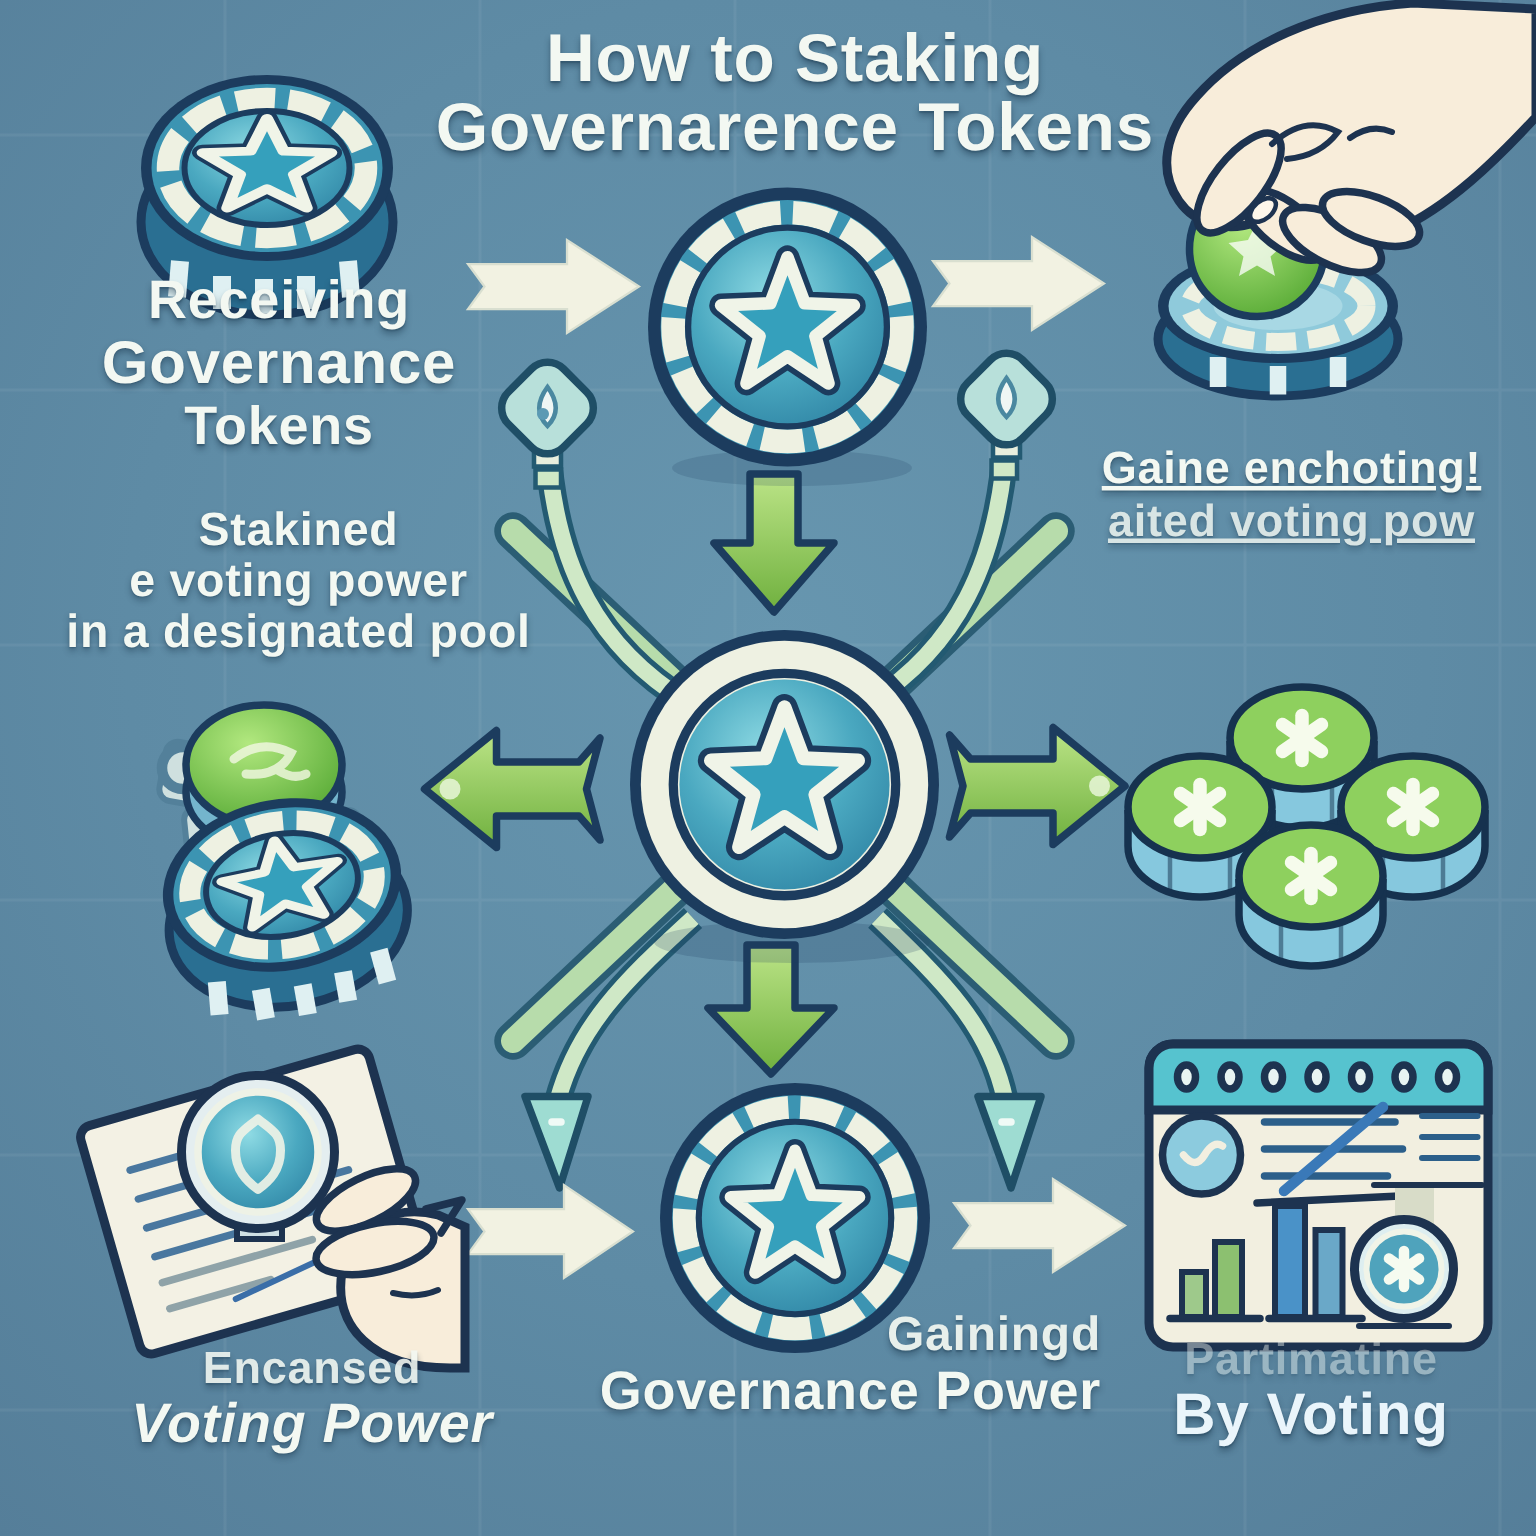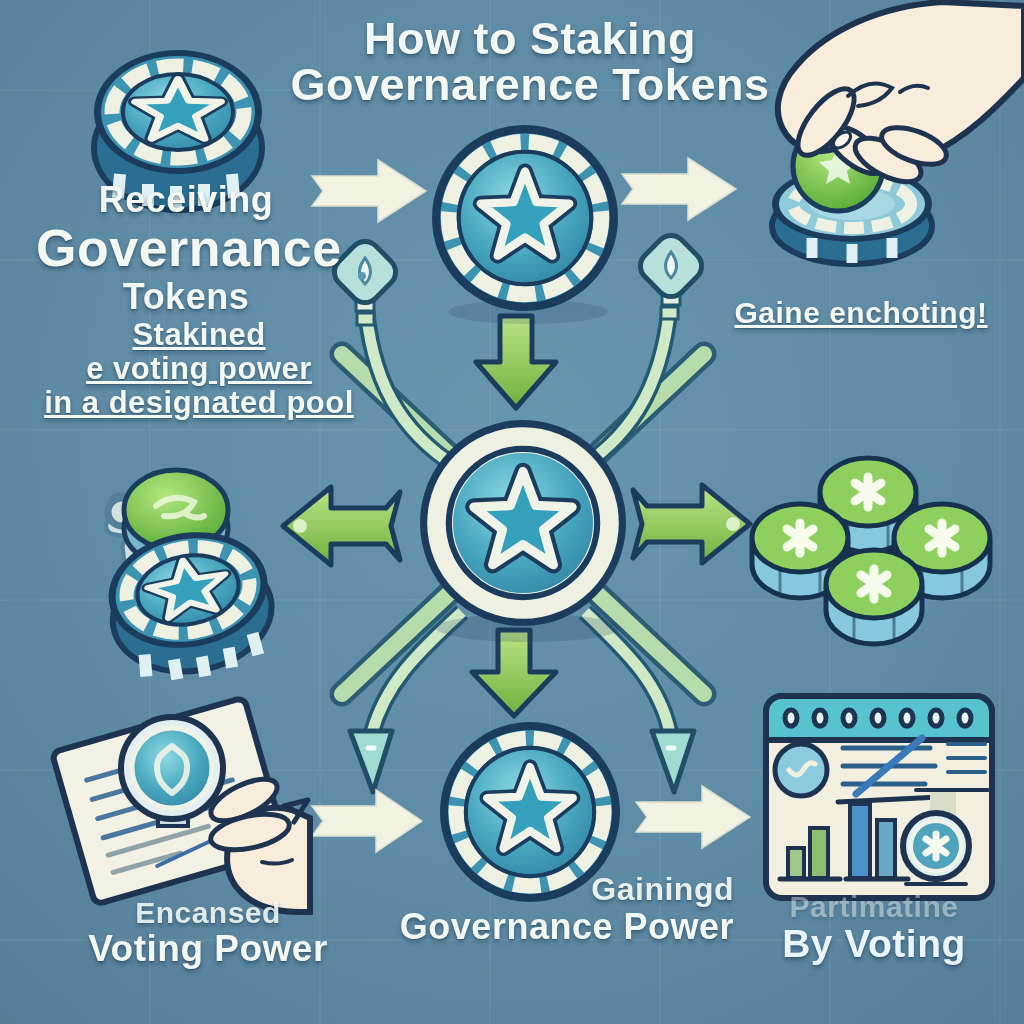--- a/index.html
+++ b/index.html
@@ -6,28 +6,28 @@
   body{margin:0;background:#44708c;}
   #stage{position:relative;width:1024px;height:1024px;overflow:hidden;
     background:radial-gradient(circle at 50% 42%, #6796af 0%, #5e8ba5 55%, #557e99 100%);
     font-family:"Liberation Sans", sans-serif;padding-left:12px;}
   #diagram-svg{position:absolute;left:0;top:0;}
   .txt{position:absolute;text-align:center;color:#f3f8f2;font-weight:800;
     text-shadow:0 3px 4px rgba(18,45,66,.42), 0 1px 1px rgba(18,45,66,.3);
     letter-spacing:.5px;line-height:1.1;}
   .title{left:190px;top:16px;width:680px;font-size:45px;line-height:1.02;}
   .receiving{left:36px;top:180px;width:300px;font-size:36px;}
-  .receiving .big{font-size:52px;}
-  .staked{left:6px;top:318px;width:386px;font-size:31px;text-decoration:underline;}
+  .receiving .big{font-size:40px;}
+  .staked{left:6px;top:336px;width:386px;font-size:31px;}
   .gain{left:698px;top:296px;width:326px;font-size:30px;line-height:1.15;text-decoration:underline;}
   .semi{opacity:.82;}
   .faint{opacity:.42;font-weight:700;}
   .enhanced{left:40px;top:896px;width:336px;}
   .enhanced .l1{font-size:30px;opacity:.88;}
-  .enhanced .l2{font-size:37px;}
+  .enhanced .l2{font-size:37px;font-style:italic;}
   .gaining{left:326px;top:872px;width:408px;text-align:right;}
   .gaining .l1{font-size:32px;opacity:.92;}
   .gaining .l2{font-size:36px;}
   .voting{left:726px;top:890px;width:296px;}
   .voting .f{font-size:30px;}
   .voting .l1{font-size:39px;color:#eaf5fb;}
   .line{display:block;}
 </style>
 </head>
 <body>
@@ -363,20 +363,21 @@
 </div>
 
 <div class="txt staked">
   <span class="line">Stakined</span>
   <span class="line">e voting power</span>
   <span class="line">in a designated pool</span>
 </div>
 
 <div class="txt gain">
   <span class="line">Gaine enchoting!</span>
+  <span class="line semi">aited voting pow</span>
 </div>
 
 <div class="txt enhanced">
   <span class="line l1">Encansed</span>
   <span class="line l2">Voting Power</span>
 </div>
 
 <div class="txt gaining">
   <span class="line l1">Gainingd</span>
   <span class="line l2">Governance Power</span>

